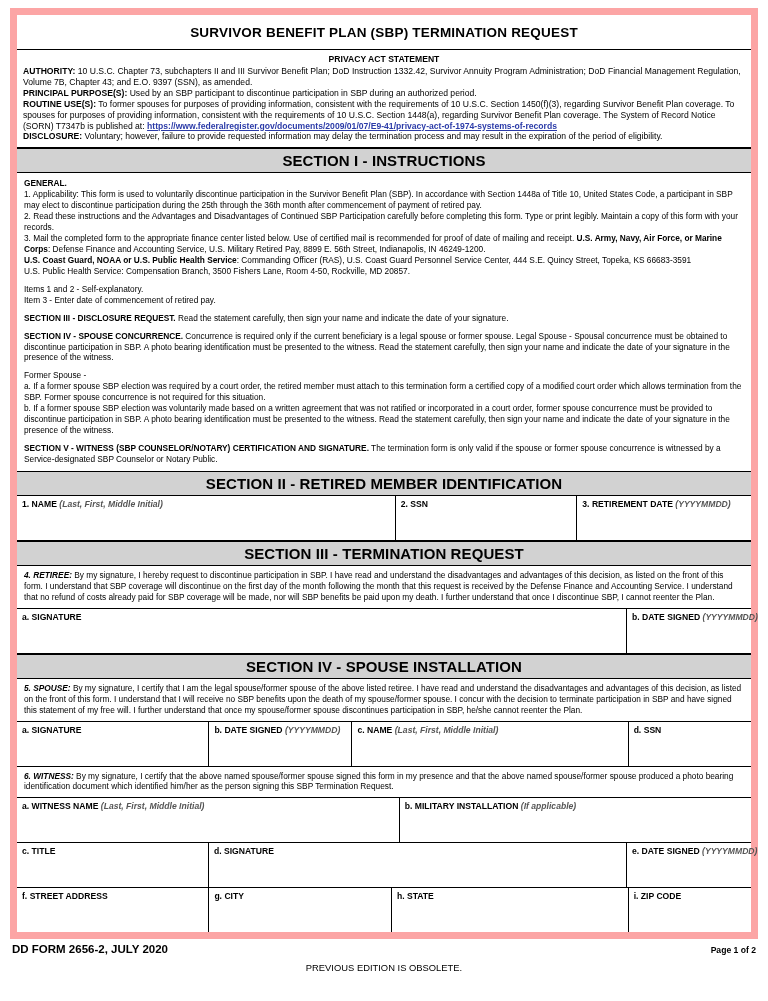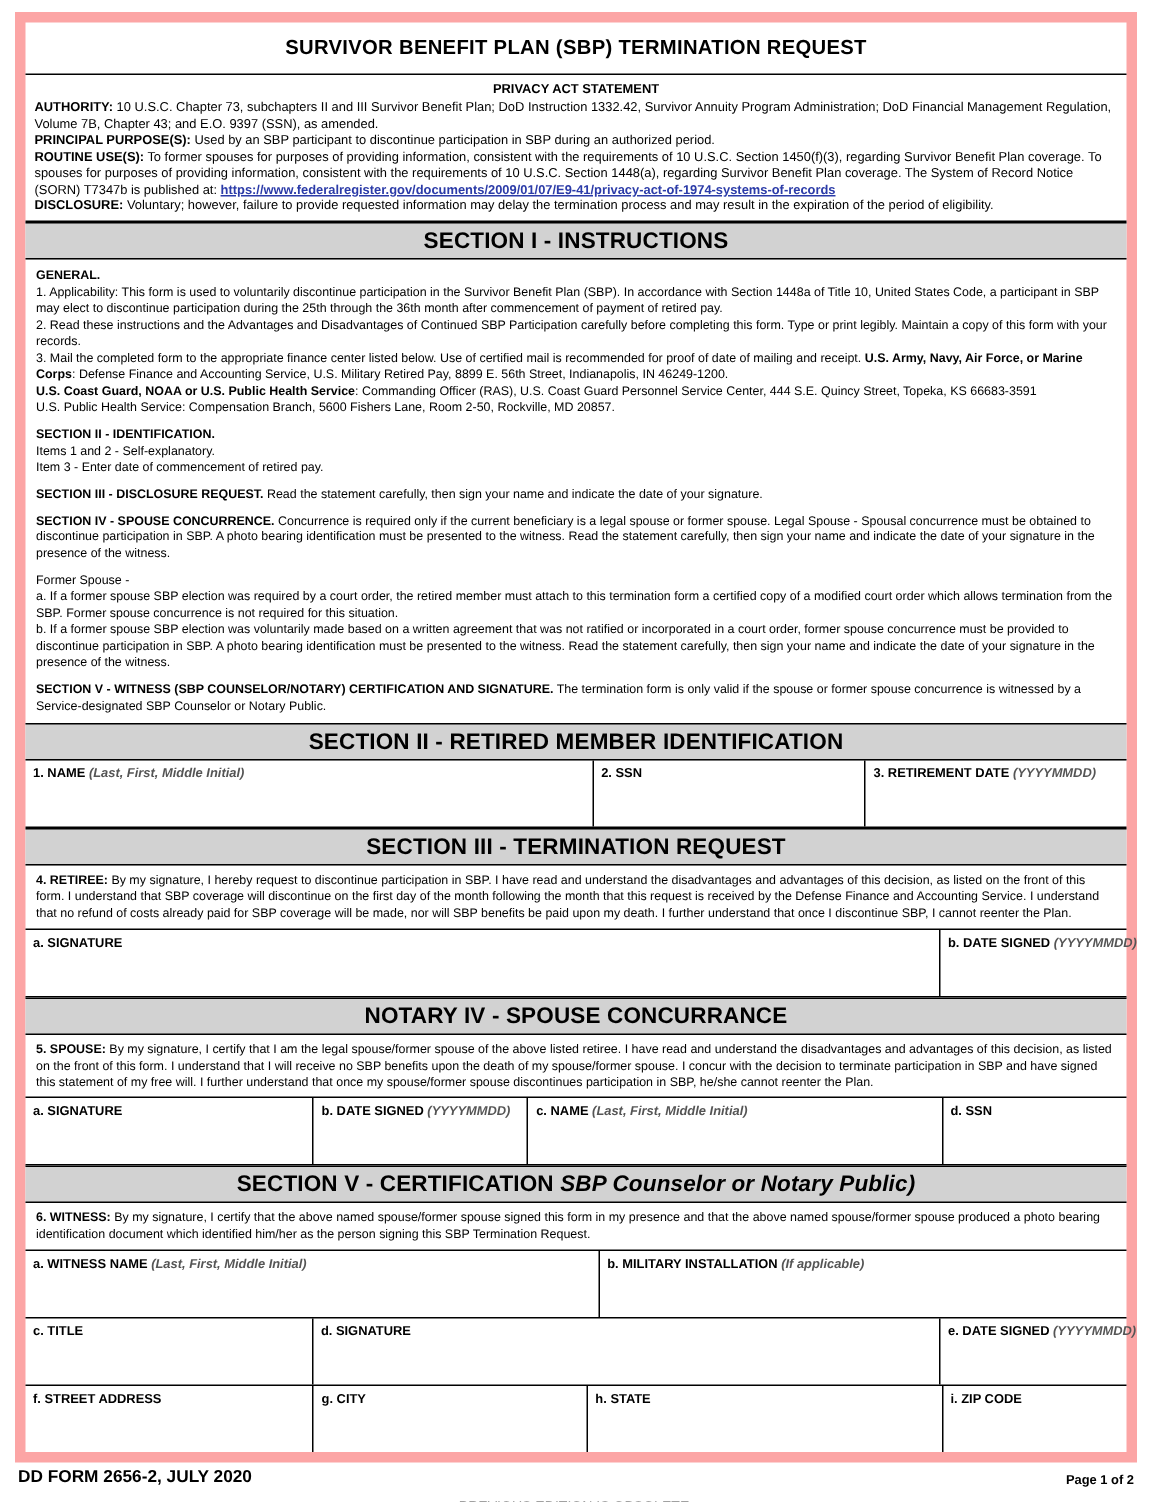--- a/index.html
+++ b/index.html
@@ -112,21 +112,21 @@
   }
   .row.bordered-bottom { border-bottom: 1px solid #000; }
 
   
   .stmt {
     padding: 4px 7px 5px 7px;
     font-size: 8.3px;
     line-height: 1.32;
     border-bottom: 1px solid #000;
   }
-  .stmt b { font-weight: bold; }
+  .stmt b { font-weight: bold; font-style: italic; }
 
   
   .footer {
     position: relative;
     width: 748px;
     margin-top: 4px;
     height: 34px;
   }
   .footer .left {
     position: absolute;
@@ -165,23 +165,22 @@
       <p><b>DISCLOSURE:</b><span> Voluntary; however, failure to provide requested information may delay the termination process and may result in the expiration of the period of eligibility.</span></p>
     </div>
 
     <div class="secbar">SECTION I - INSTRUCTIONS</div>
     <div class="instr">
       <p><b>GENERAL.</b></p>
       <p>1. Applicability: This form is used to voluntarily discontinue participation in the Survivor Benefit Plan (SBP). In accordance with Section 1448a of Title 10, United States Code, a participant in SBP may elect to discontinue participation during the 25th through the 36th month after commencement of payment of retired pay.</p>
       <p>2. Read these instructions and the Advantages and Disadvantages of Continued SBP Participation carefully before completing this form. Type or print legibly. Maintain a copy of this form with your records.</p>
       <p><span>3. Mail the completed form to the appropriate finance center listed below. Use of certified mail is recommended for proof of date of mailing and receipt. </span><b>U.S. Army, Navy, Air Force, or Marine Corps</b><span>: Defense Finance and Accounting Service, U.S. Military Retired Pay, 8899 E. 56th Street, Indianapolis, IN 46249-1200.</span></p>
       <p><b>U.S. Coast Guard, NOAA or U.S. Public Health Service</b><span>: Commanding Officer (RAS), U.S. Coast Guard Personnel Service Center, 444 S.E. Quincy Street, Topeka, KS 66683-3591</span></p>
-      <p>U.S. Public Health Service: Compensation Branch, 5600 Fishers Lane, Room 2-50, Rockville, MD 20857.</p>
-      <div class="gap"></div>
-      <p><b>SECTION II - IDENTIFICATION.</b></p>
+      <p>U.S. Public Health Service: Compensation Branch, 3500 Fishers Lane, Room 4-50, Rockville, MD 20857.</p>
+      <div class="gap"></div>
       <p>Items 1 and 2 - Self-explanatory.</p>
       <p>Item 3 - Enter date of commencement of retired pay.</p>
       <div class="gap"></div>
       <p><b>SECTION III - DISCLOSURE REQUEST.</b><span> Read the statement carefully, then sign your name and indicate the date of your signature.</span></p>
       <div class="gap"></div>
       <p><b>SECTION IV - SPOUSE CONCURRENCE.</b><span> Concurrence is required only if the current beneficiary is a legal spouse or former spouse. Legal Spouse - Spousal concurrence must be obtained to discontinue participation in SBP. A photo bearing identification must be presented to the witness. Read the statement carefully, then sign your name and indicate the date of your signature in the presence of the witness.</span></p>
       <div class="gap"></div>
       <p>Former Spouse -</p>
       <p>a. If a former spouse SBP election was required by a court order, the retired member must attach to this termination form a certified copy of a modified court order which allows termination from the SBP. Former spouse concurrence is not required for this situation.</p>
       <p>b. If a former spouse SBP election was voluntarily made based on a written agreement that was not ratified or incorporated in a court order, former spouse concurrence must be provided to discontinue participation in SBP. A photo bearing identification must be presented to the witness. Read the statement carefully, then sign your name and indicate the date of your signature in the presence of the witness.</p>
@@ -206,38 +205,37 @@
     <div class="stmt"><b>4. RETIREE:</b><span> By my signature, I hereby request to discontinue participation in SBP. I have read and understand the disadvantages and advantages of this decision, as listed on the front of this form. I understand that SBP coverage will discontinue on the first day of the month following the month that this request is received by the Defense Finance and Accounting Service. I understand that no refund of costs already paid for SBP coverage will be made, nor will SBP benefits be paid upon my death. I further understand that once I discontinue SBP, I cannot reenter the Plan.</span></div>
     <div class="row bordered-bottom">
       <div class="cell" style="width:620px;">
         <div class="lbl"><span>a.</span> <span>SIGNATURE</span></div>
       </div>
       <div class="cell" style="width:124px;">
         <div class="lbl"><span>b.</span> <span>DATE SIGNED</span> <span class="it">(YYYYMMDD)</span></div>
       </div>
     </div>
 
-    <div class="secbar">NOTARY IV - SPOUSE CONCURRANCE</div>
+    <div class="secbar">SECTION IV - SPOUSE INSTALLATION</div>
     <div class="stmt"><b>5. SPOUSE:</b><span> By my signature, I certify that I am the legal spouse/former spouse of the above listed retiree. I have read and understand the disadvantages and advantages of this decision, as listed on the front of this form. I understand that I will receive no SBP benefits upon the death of my spouse/former spouse. I concur with the decision to terminate participation in SBP and have signed this statement of my free will. I further understand that once my spouse/former spouse discontinues participation in SBP, he/she cannot reenter the Plan.</span></div>
     <div class="row bordered-bottom">
       <div class="cell" style="width:195px;">
         <div class="lbl"><span>a.</span> <span>SIGNATURE</span></div>
       </div>
       <div class="cell" style="width:145px;">
         <div class="lbl"><span>b.</span> <span>DATE SIGNED</span> <span class="it">(YYYYMMDD)</span></div>
       </div>
       <div class="cell" style="width:280px;">
         <div class="lbl"><span>c.</span> <span>NAME</span> <span class="it">(Last, First, Middle Initial)</span></div>
       </div>
       <div class="cell" style="width:124px;">
         <div class="lbl"><span>d.</span> <span>SSN</span></div>
       </div>
     </div>
 
-    <div class="secbar"><span>SECTION V - CERTIFICATION</span> <span class="ital">SBP Counselor or Notary Public)</span></div>
     <div class="stmt"><b>6. WITNESS:</b><span> By my signature, I certify that the above named spouse/former spouse signed this form in my presence and that the above named spouse/former spouse produced a photo bearing identification document which identified him/her as the person signing this SBP Termination Request.</span></div>
     <div class="row bordered-bottom">
       <div class="cell" style="width:388px;">
         <div class="lbl"><span>a.</span> <span>WITNESS NAME</span> <span class="it">(Last, First, Middle Initial)</span></div>
       </div>
       <div class="cell" style="width:356px;">
         <div class="lbl"><span>b.</span> <span>MILITARY INSTALLATION</span> <span class="it">(If applicable)</span></div>
       </div>
     </div>
     <div class="row bordered-bottom">

